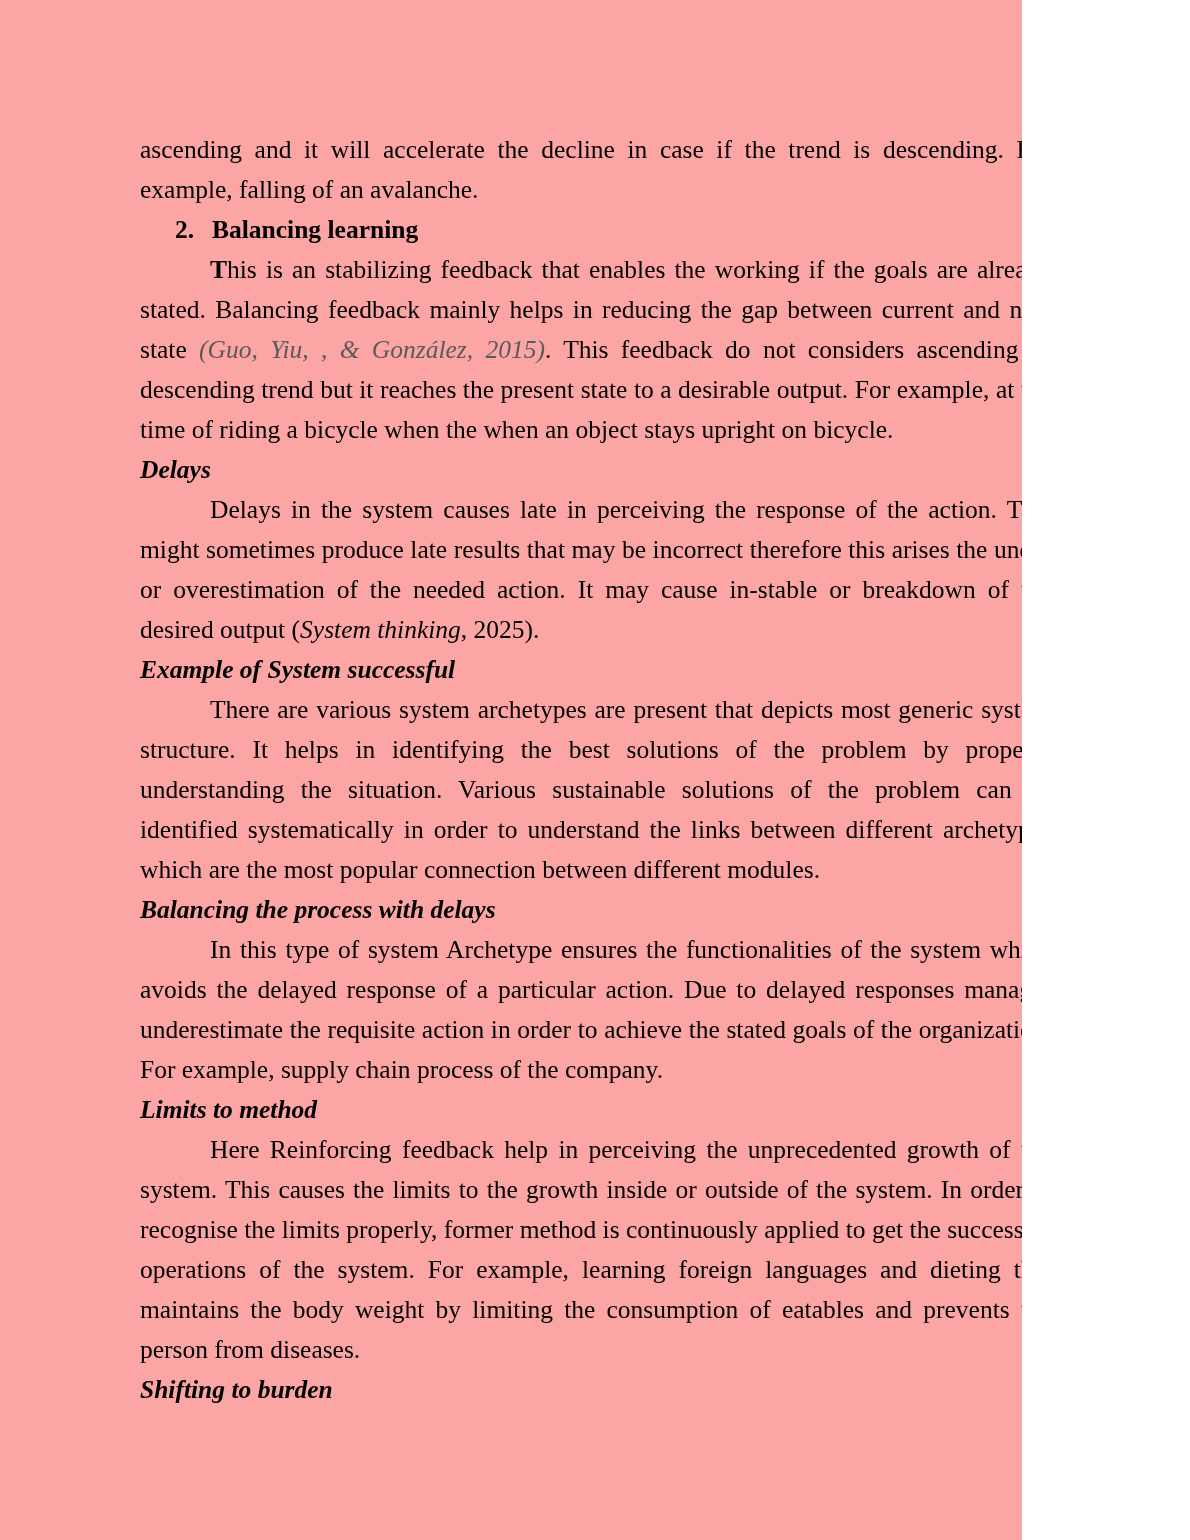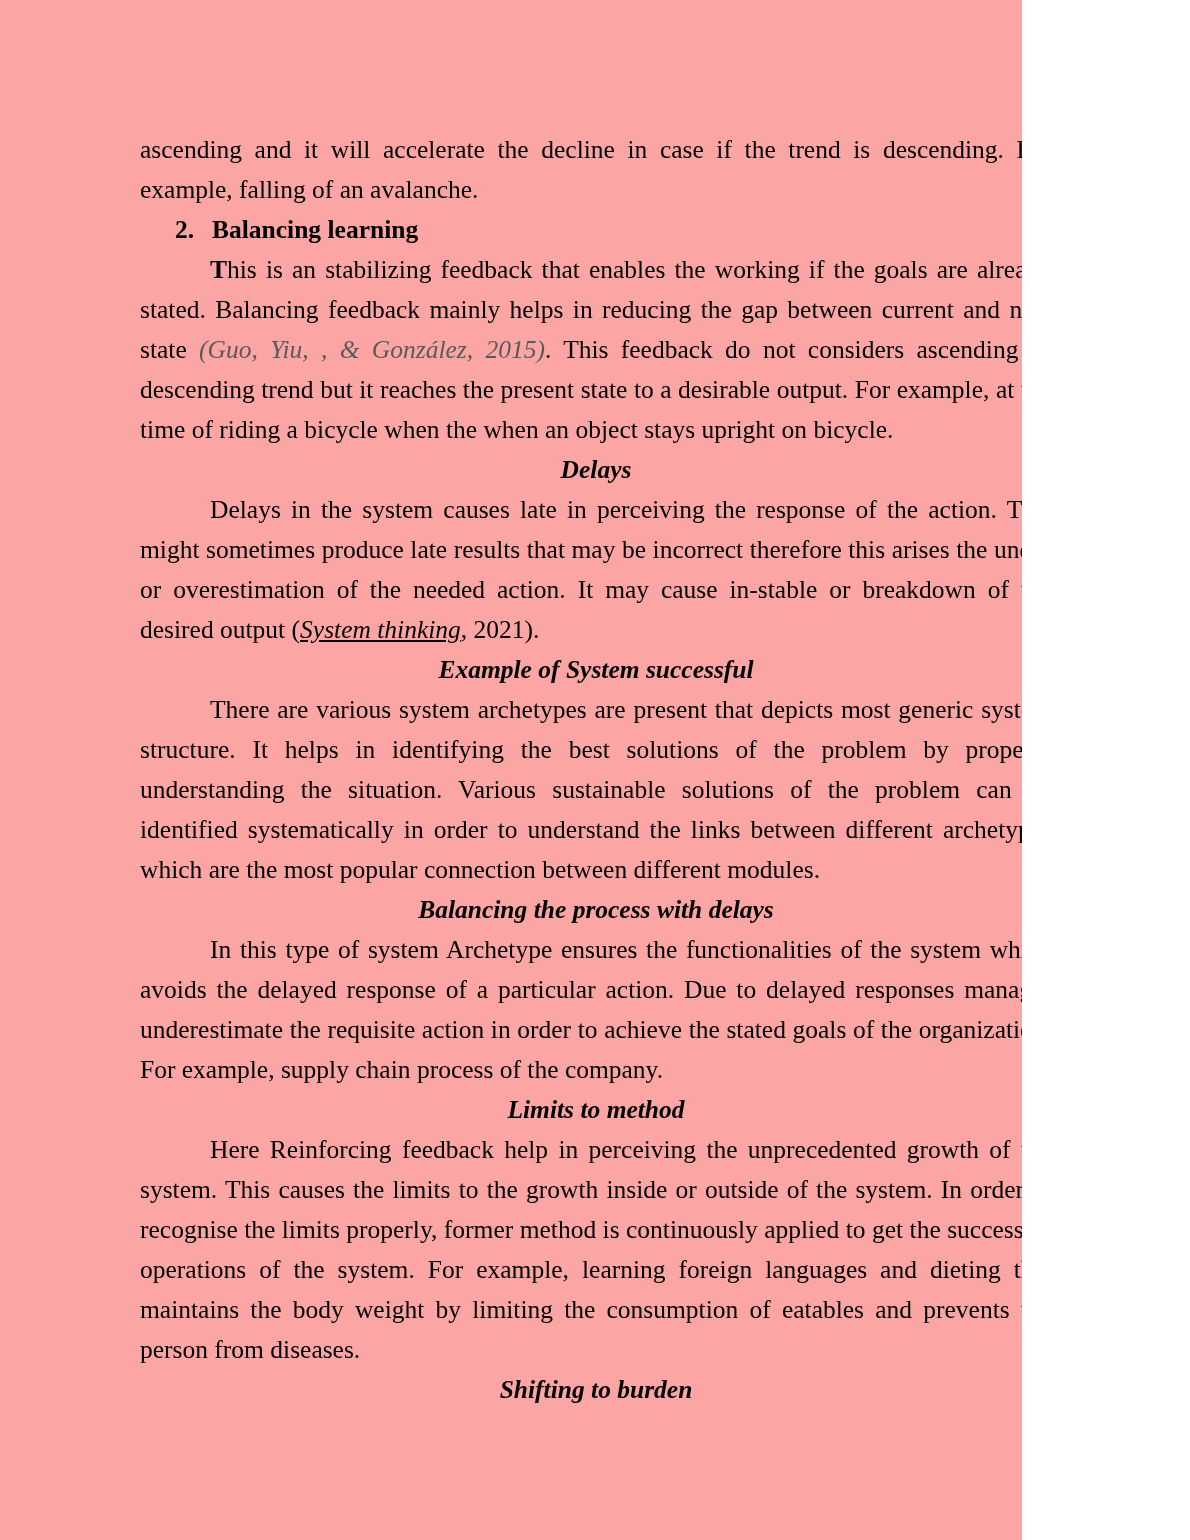--- a/index.html
+++ b/index.html
@@ -39,21 +39,21 @@
   }
   p.body-par {
     text-indent: 70px;
   }
   p.body-par.no-indent {
     text-indent: 0;
   }
   p.heading {
     font-weight: bold;
     font-style: italic;
-    text-align: center;
+    text-align: left;
     text-indent: 0;
   }
   ol.num-list {
     margin: 0;
     padding: 0;
     list-style: none;
   }
   li.list-item {
     position: relative;
     padding-left: 72px;
@@ -65,21 +65,20 @@
     left: 35px;
     top: 0;
     font-weight: bold;
   }
   .cite-gray {
     color: #5a5a5a;
     font-style: italic;
   }
   .ital {
     font-style: italic;
-    text-decoration: underline;
   }
   .lead-cap {
     font-weight: bold;
   }
 </style>
 </head>
 <body>
 
 <div class="page">
   <div class="content">
@@ -93,21 +92,21 @@
       </li>
     </ol>
 
     <p class="body-par">
       <span class="lead-cap">T</span><span>his is an stabilizing feedback that enables the working if the goals are already stated. Balancing feedback mainly helps in reducing the gap between current and new state </span><span class="cite-gray">(Guo, Yiu, , &amp; González, 2015)</span><span>. This feedback do not considers ascending or descending trend but it reaches the present state to a desirable output. For example, at the time of riding a bicycle when the when an object stays upright on bicycle.</span>
     </p>
 
     <p class="heading">Delays</p>
 
     <p class="body-par">
-      <span>Delays in the system causes late in perceiving the response of the action. This might sometimes produce late results that may be incorrect therefore this arises the under or overestimation of the needed action. It may cause in-stable or breakdown of the desired output (</span><span class="ital">System thinking</span><span>, 2021).</span>
+      <span>Delays in the system causes late in perceiving the response of the action. This might sometimes produce late results that may be incorrect therefore this arises the under or overestimation of the needed action. It may cause in-stable or breakdown of the desired output (</span><span class="ital">System thinking</span><span>, 2025).</span>
     </p>
 
     <p class="heading">Example of System successful</p>
 
     <p class="body-par">There are various system archetypes are present that depicts most generic system structure. It helps in identifying the best solutions of the problem by properly understanding the situation. Various sustainable solutions of the problem can be identified systematically in order to understand the links between different archetypes which are the most popular connection between different modules.</p>
 
     <p class="heading">Balancing the process with delays</p>
 
     <p class="body-par">In this type of system Archetype ensures the functionalities of the system which avoids the delayed response of a particular action. Due to delayed responses manager underestimate the requisite action in order to achieve the stated goals of the organization. For example, supply chain process of the company.</p>
 

